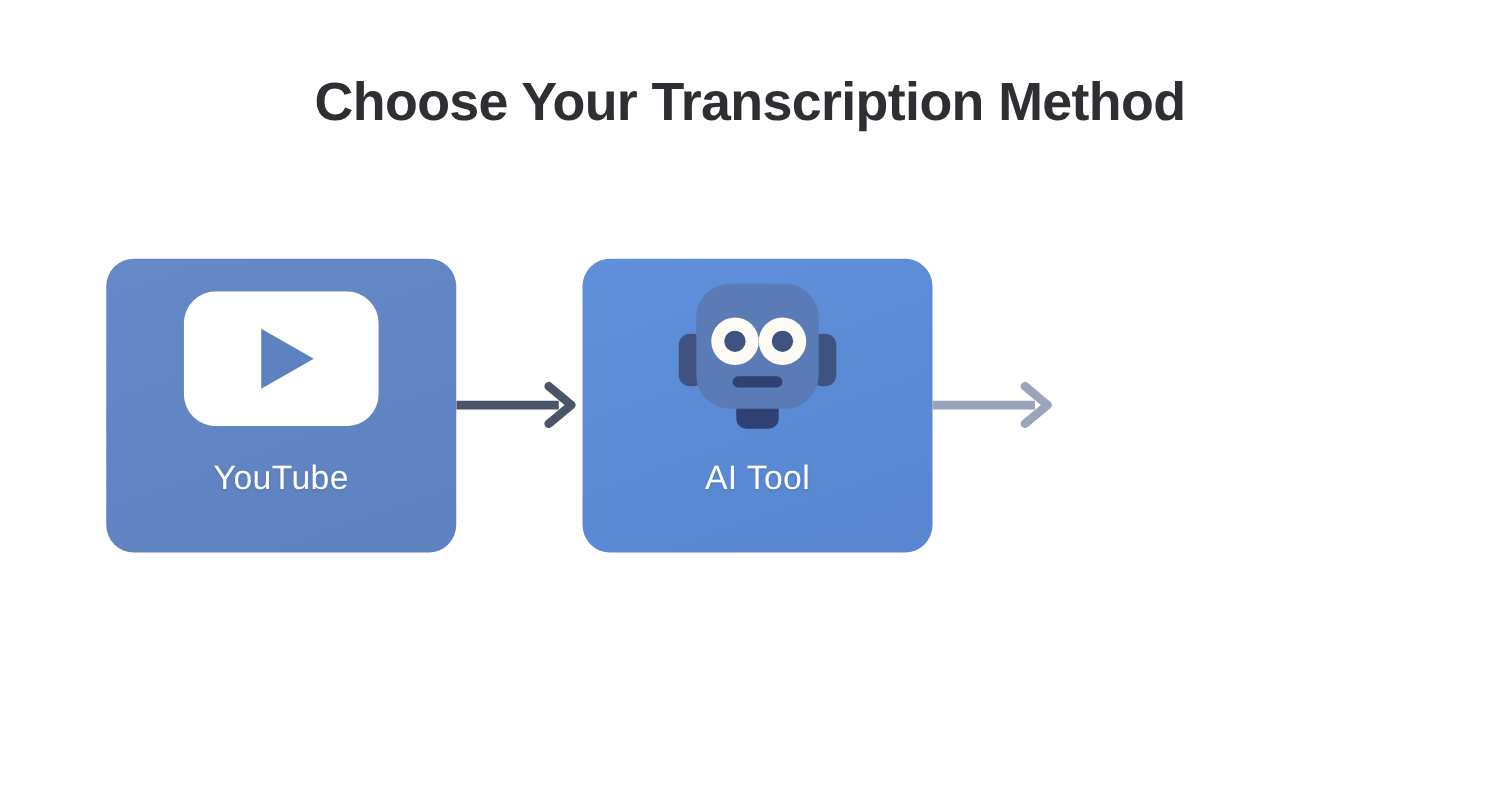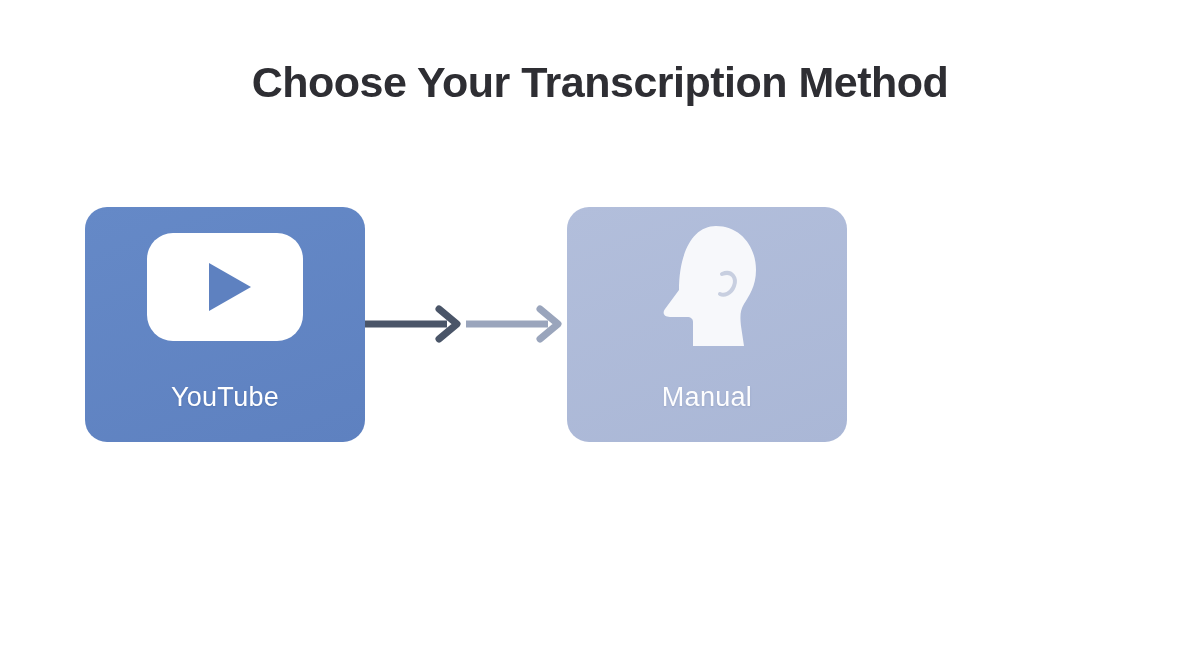--- a/index.html
+++ b/index.html
@@ -56,21 +56,21 @@
     display:flex;
     align-items:center;
     justify-content:center;
   }
   .card-label {
     font-size:27px;
     color:#ffffff;
     letter-spacing:0.3px;
     text-shadow:0 1px 2px rgba(30,50,90,0.18);
     line-height:1;
-    margin-top:17px;
+    margin-top:2px;
   }
   .card-manual .card-label {
     color:#fdfdfe;
     text-shadow:0 1px 2px rgba(80,95,130,0.20);
   }
 
   
   .arrow {
     flex:0 0 auto;
     width:101px;
@@ -101,43 +101,44 @@
       <div class="card-label">YouTube</div>
     </div>
 
     <div class="arrow">
       <svg width="101" height="40" viewBox="0 0 101 40">
         <line x1="0" y1="20" x2="82" y2="20" stroke="#4a5568" stroke-width="7"></line>
         <polyline points="74,5 92,20 74,35" fill="none" stroke="#4a5568" stroke-width="7" stroke-linecap="round" stroke-linejoin="round"></polyline>
       </svg>
     </div>
 
+    <div class="card card-ai">
+      <div class="icon-wrap">
+        <svg width="130" height="128" viewBox="0 0 130 128">
+
+          <rect x="2" y="44" width="20" height="42" rx="9" ry="9" fill="#3f5party" style="fill:#3f5280"></rect>
+          <rect x="108" y="44" width="20" height="42" rx="9" ry="9" fill="#3f5280"></rect>
+
+          <rect x="48" y="96" width="34" height="24" rx="8" ry="8" fill="#2f4273"></rect>
+
+          <rect x="16" y="4" width="98" height="100" rx="27" ry="27" fill="#5a7bb5"></rect>
+
+          <circle cx="47" cy="50" r="19" fill="#fdfbf4"></circle>
+          <circle cx="85" cy="50" r="19" fill="#fdfbf4"></circle>
+          <circle cx="47" cy="50" r="8.5" fill="#3f5280"></circle>
+          <circle cx="85" cy="50" r="8.5" fill="#3f5280"></circle>
+
+          <rect x="45" y="78" width="40" height="9" rx="4.5" ry="4.5" fill="#2f4273"></rect>
+        </svg>
+      </div>
+      <div class="card-label">AI Tool</div>
+    </div>
 
     <div class="arrow">
       <svg width="101" height="40" viewBox="0 0 101 40">
         <line x1="0" y1="20" x2="82" y2="20" stroke="#9aa5bc" stroke-width="7"></line>
         <polyline points="74,5 92,20 74,35" fill="none" stroke="#9aa5bc" stroke-width="7" stroke-linecap="round" stroke-linejoin="round"></polyline>
       </svg>
     </div>
 
-    <div class="card card-manual">
-      <div class="icon-wrap">
-        <svg width="110" height="126" viewBox="0 0 110 126">
-          <path d="M64 2
-                   C88 2 104 22 104 46
-                   C104 62 97 72 92 80
-                   C88 87 88 92 89 102
-                   L92 122
-                   L41 122
-                   L41 98
-                   C41 95 39 93 35 93
-                   L18 93
-                   C12 93 10 89 13 85
-                   L27 66
-                   C27 30 40 2 64 2 Z" fill="#f7f8fb"></path>
-          <path d="M70 50 C80 46 85 54 82 62 C79 70 72 72 68 70" fill="none" stroke="#c8cfe0" stroke-width="4" stroke-linecap="round"></path>
-        </svg>
-      </div>
-      <div class="card-label">Manual</div>
-    </div>
 
   </div>
 </div>
 
 </body></html>

